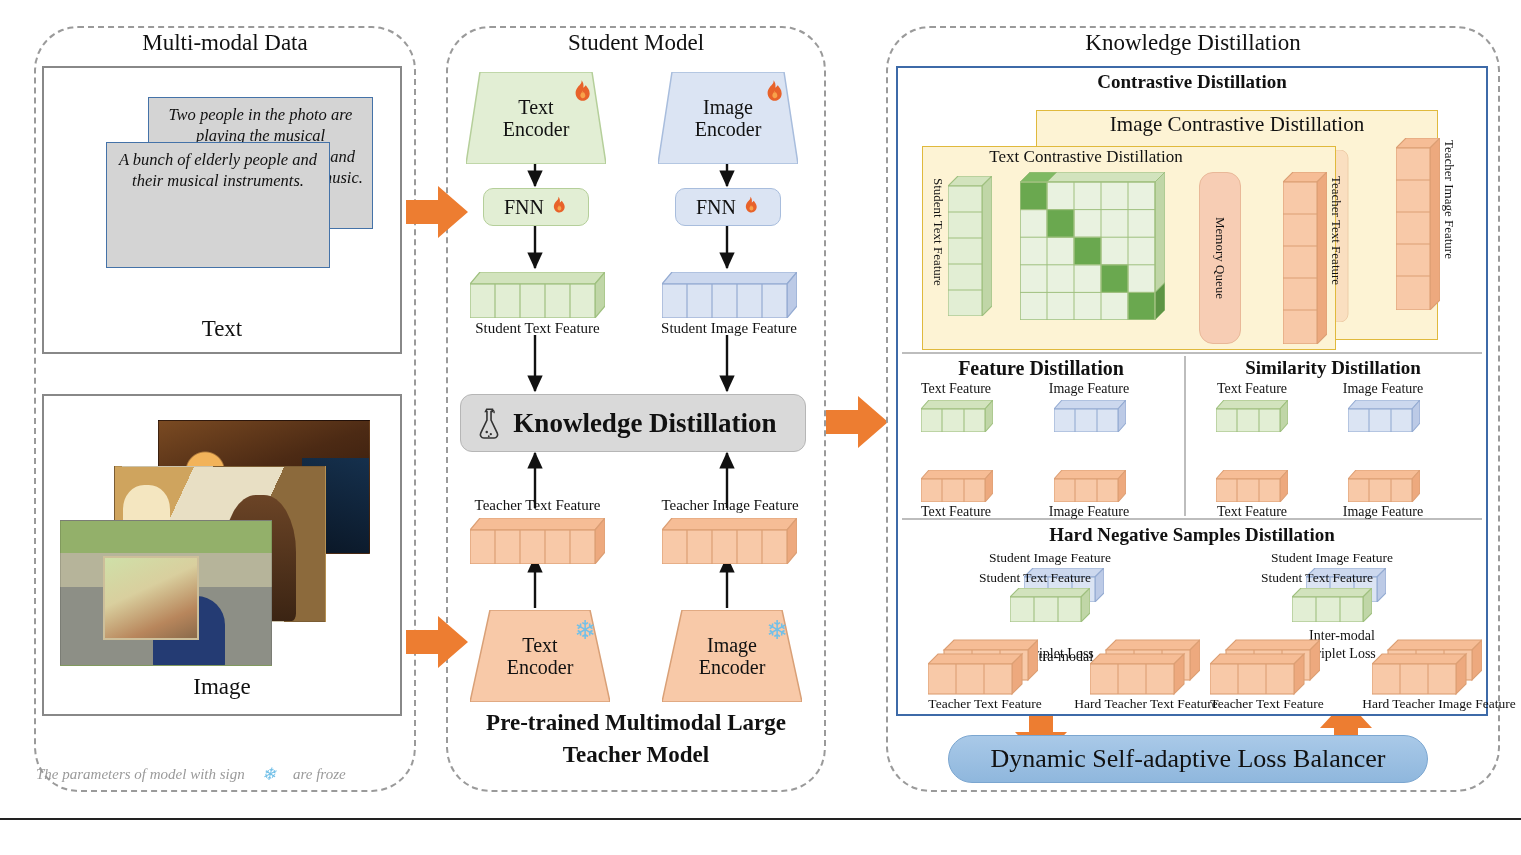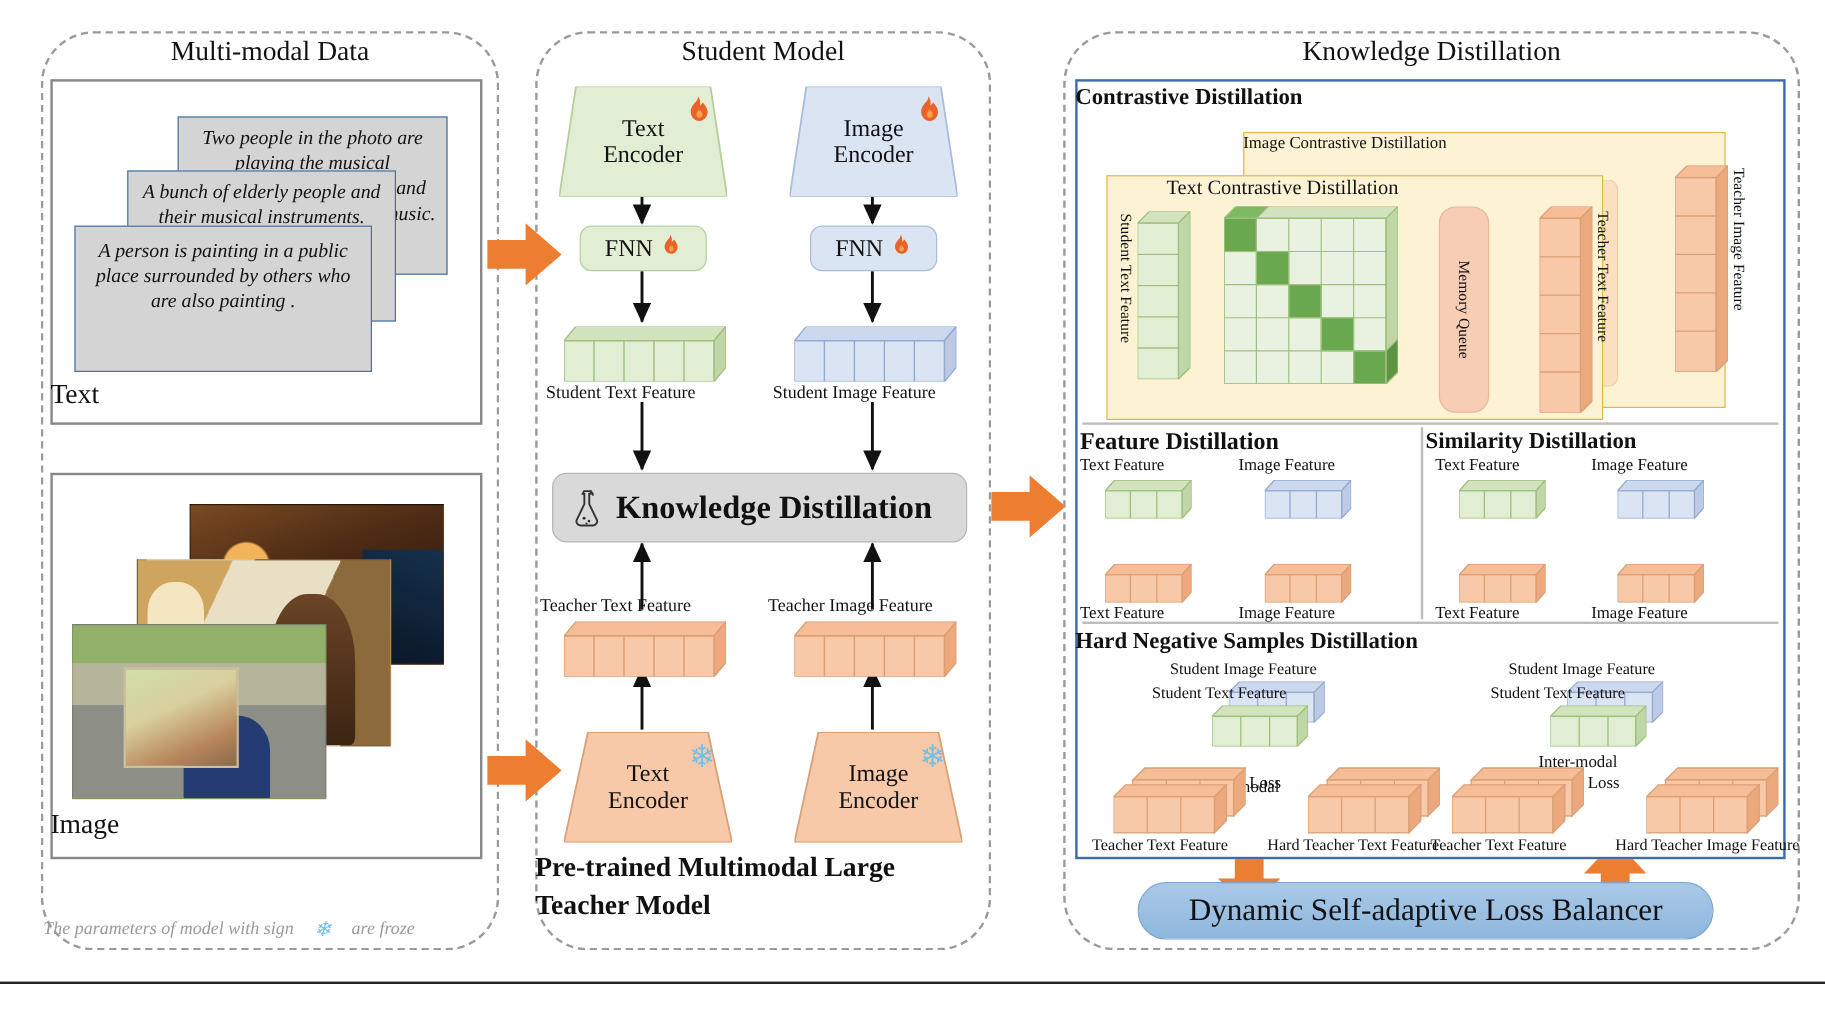--- a/index.html
+++ b/index.html
@@ -24,21 +24,21 @@
   }
   .panel-title {
     position:absolute;
     width:100%; text-align:center;
     font-size:23px; color:#111;
     font-family:"Liberation Serif", serif;
   }
 
   
   .lbl { position:absolute; font-family:"Liberation Serif", serif; color:#111; white-space:nowrap; }
-  .ctr { text-align:left; }
+  .ctr { text-align:center; }
   .bold { font-weight:bold; }
 
   
   .solidbox { position:absolute; border:2px solid #888; background:#fff; }
 
   
   .tcard {
     position:absolute;
     background:#d4d4d4;
     border:1.5px solid #4472a8;
@@ -211,21 +211,20 @@
     <line x1="1392" y1="604" x2="1430" y2="640" stroke="#111" stroke-width="3" marker-end="url(#ahs)" marker-start="url(#ahs2)"></line>
   </svg>
 
   <div class="panel" style="left:34px;top:26px;width:382px;height:766px;"></div>
   <div class="panel-title" style="left:34px;top:30px;width:382px;">Multi-modal Data</div>
 
   <div class="solidbox" style="left:42px;top:66px;width:360px;height:288px;"></div>
 
   <div class="tcard" style="left:148px;top:97px;width:225px;height:132px;z-index:3;">Two people in the photo are playing the musical instruments of the violin and guitar. They are playing music.</div>
   <div class="tcard" style="left:106px;top:142px;width:224px;height:126px;z-index:4;">A bunch of elderly people and their musical instruments.</div>
-  <div class="tcard" style="left:62px;top:188px;width:248px;height:122px;z-index:5;padding-top:9px;">A person is painting in a public place surrounded by others who are also painting .</div>
 
   <div class="lbl ctr" style="left:42px;top:316px;width:360px;font-size:23px;">Text</div>
 
   <div class="solidbox" style="left:42px;top:394px;width:360px;height:322px;"></div>
 
   <div class="photo ph1" style="left:158px;top:420px;width:212px;height:134px;z-index:3;"></div>
   <div class="photo ph2" style="left:114px;top:466px;width:212px;height:156px;z-index:4;"></div>
   <div class="photo ph3" style="left:60px;top:520px;width:212px;height:146px;z-index:5;"></div>
 
   <div class="lbl ctr" style="left:42px;top:674px;width:360px;font-size:23px;">Image</div>
@@ -386,24 +385,24 @@
   </svg>
 
   <div class="panel" style="left:886px;top:26px;width:614px;height:766px;"></div>
   <div class="panel-title" style="left:886px;top:30px;width:614px;">Knowledge Distillation</div>
 
   <div class="bluebox" style="left:896px;top:66px;width:592px;height:650px;"></div>
 
   <div class="lbl ctr bold" style="left:896px;top:71px;width:592px;font-size:19px;">Contrastive Distillation</div>
 
   <div class="yellowbox" style="left:1036px;top:110px;width:402px;height:230px;z-index:2;"></div>
-  <div class="lbl ctr" style="left:1036px;top:112px;width:402px;font-size:14px;z-index:3;">Image Contrastive Distillation</div>
+  <div class="lbl ctr" style="left:1036px;top:112px;width:402px;font-size:21px;z-index:3;">Image Contrastive Distillation</div>
 
   <div class="yellowbox" style="left:922px;top:146px;width:414px;height:204px;z-index:4;"></div>
-  <div class="lbl ctr" style="left:972px;top:147px;width:340px;font-size:17px;z-index:5;">Text Contrastive Distillation</div>
+  <div class="lbl ctr" style="left:916px;top:147px;width:340px;font-size:17px;z-index:5;">Text Contrastive Distillation</div>
 
   <div class="vlabel" style="left:930px;top:178px;z-index:6;">Student Text Feature</div>
 
   <div class="abs" style="left:948px;top:176px;z-index:6;">
     <svg width="44" height="140" viewBox="0 0 44 140">
       <g stroke="#9fc07f" stroke-width="1.1">
         <polygon points="0,10 10,0 44,0 34,10" fill="#d2e3bd"></polygon>
         <polygon points="34,10 44,0 44,130 34,140" fill="#c0d6a7"></polygon>
         <rect x="0" y="10" width="34" height="130" fill="#e2eed4"></rect>
         <line x1="0" y1="36" x2="34" y2="36"></line>

